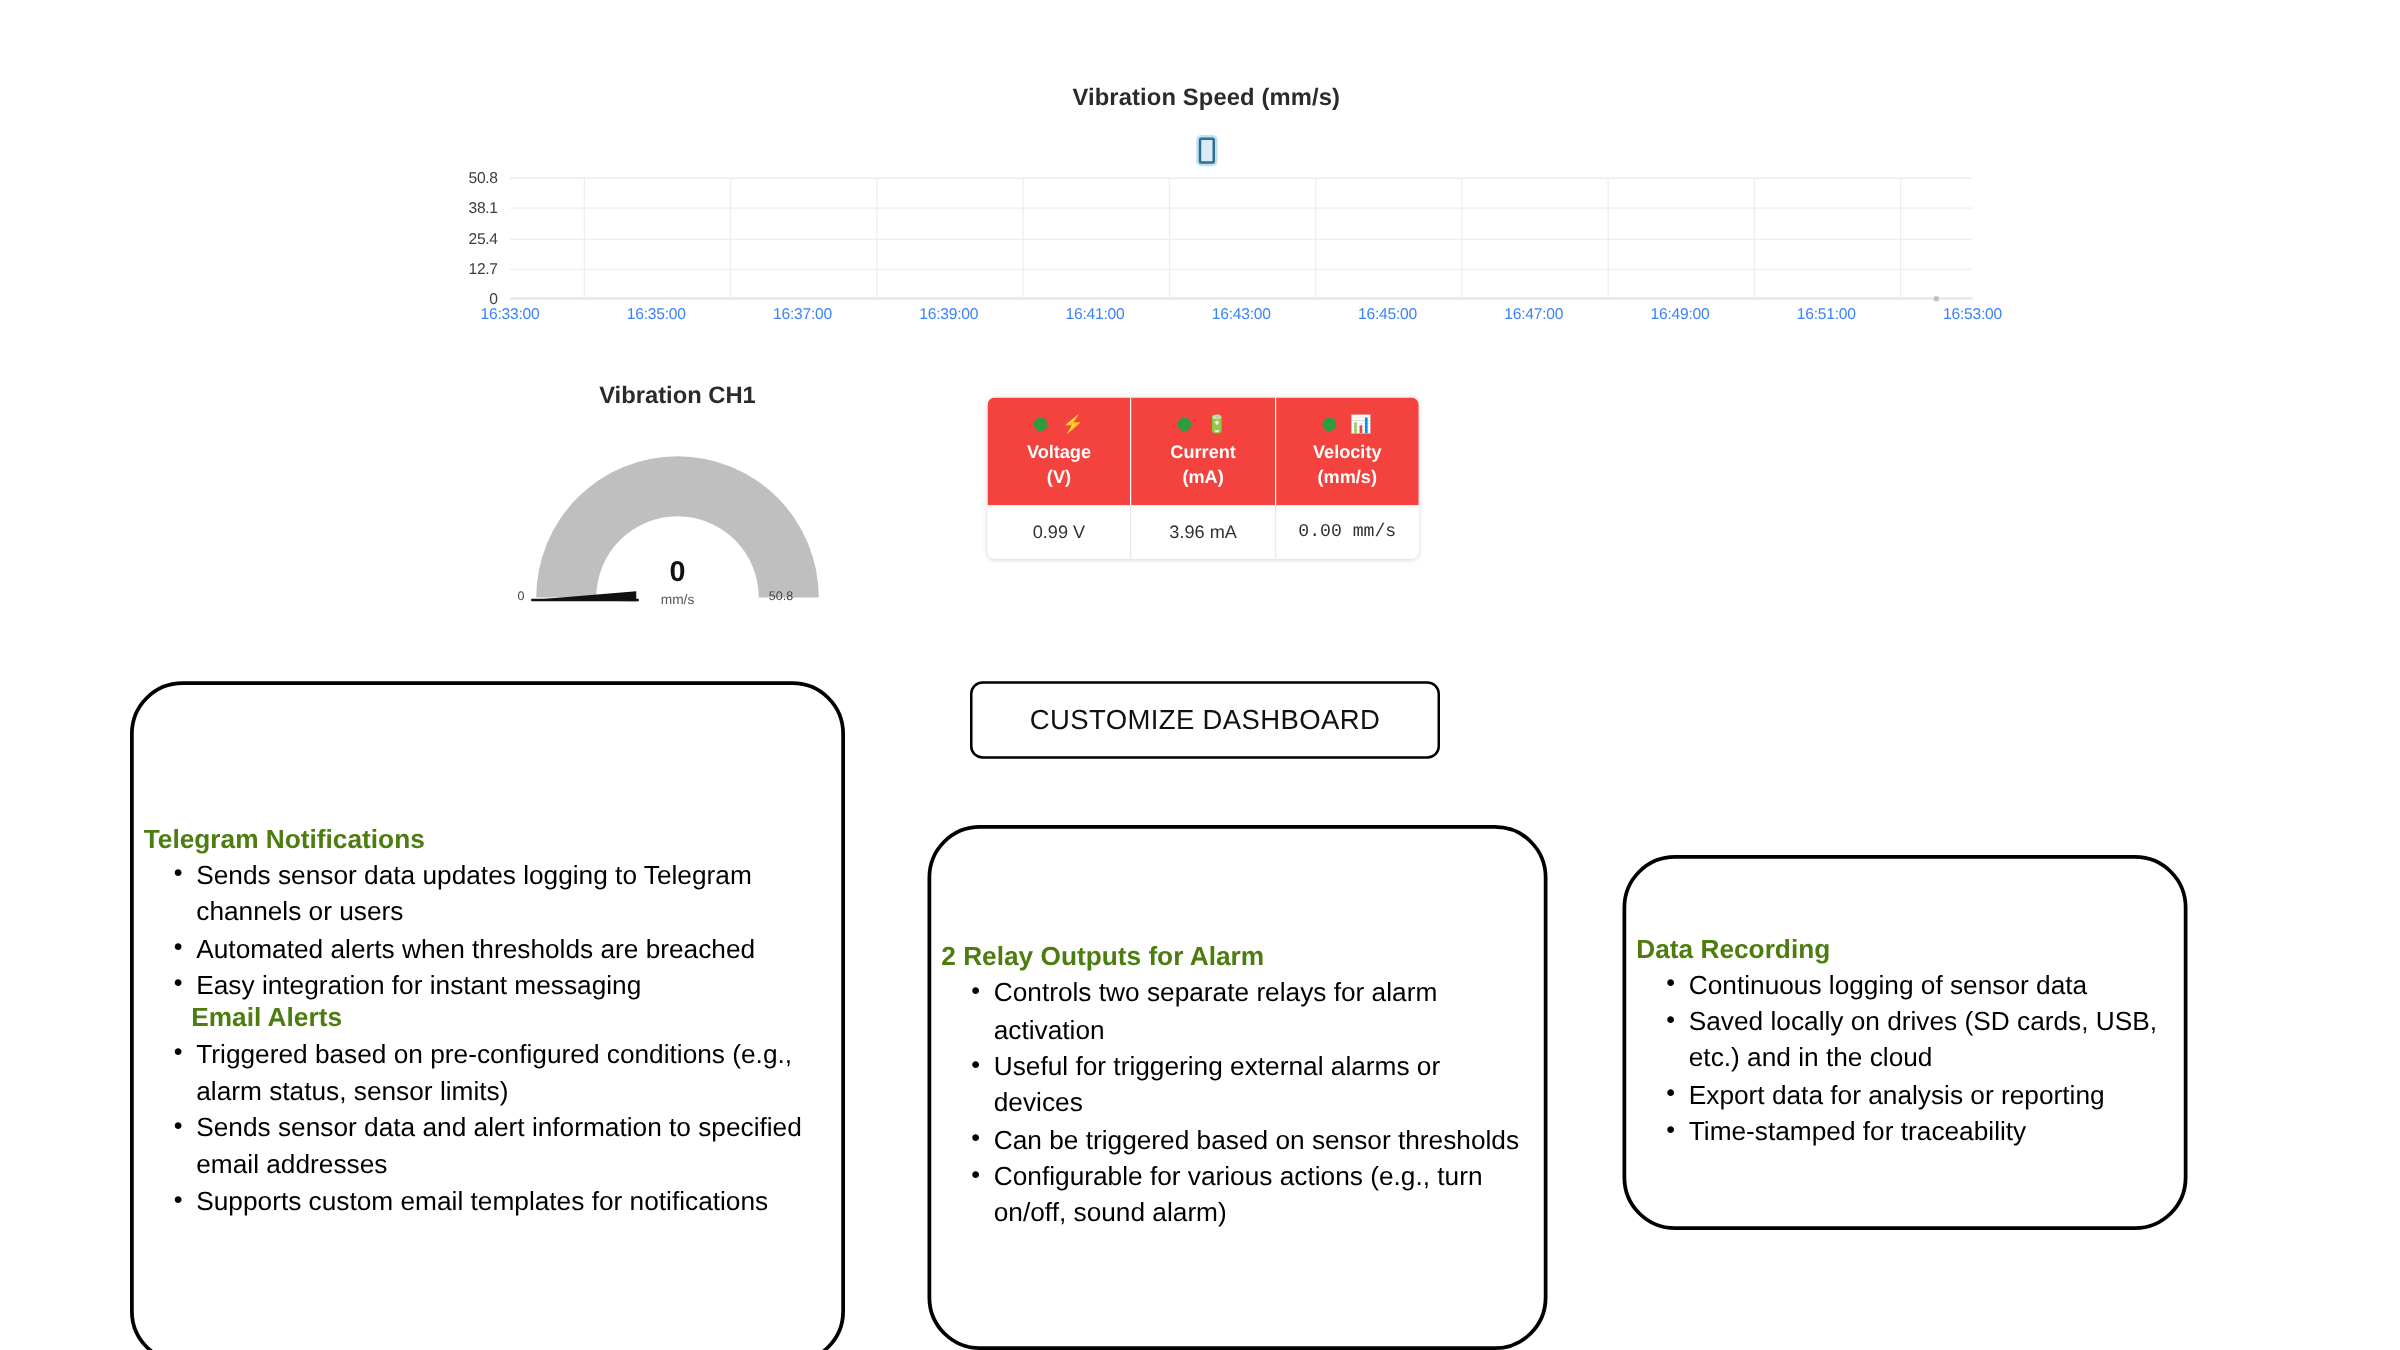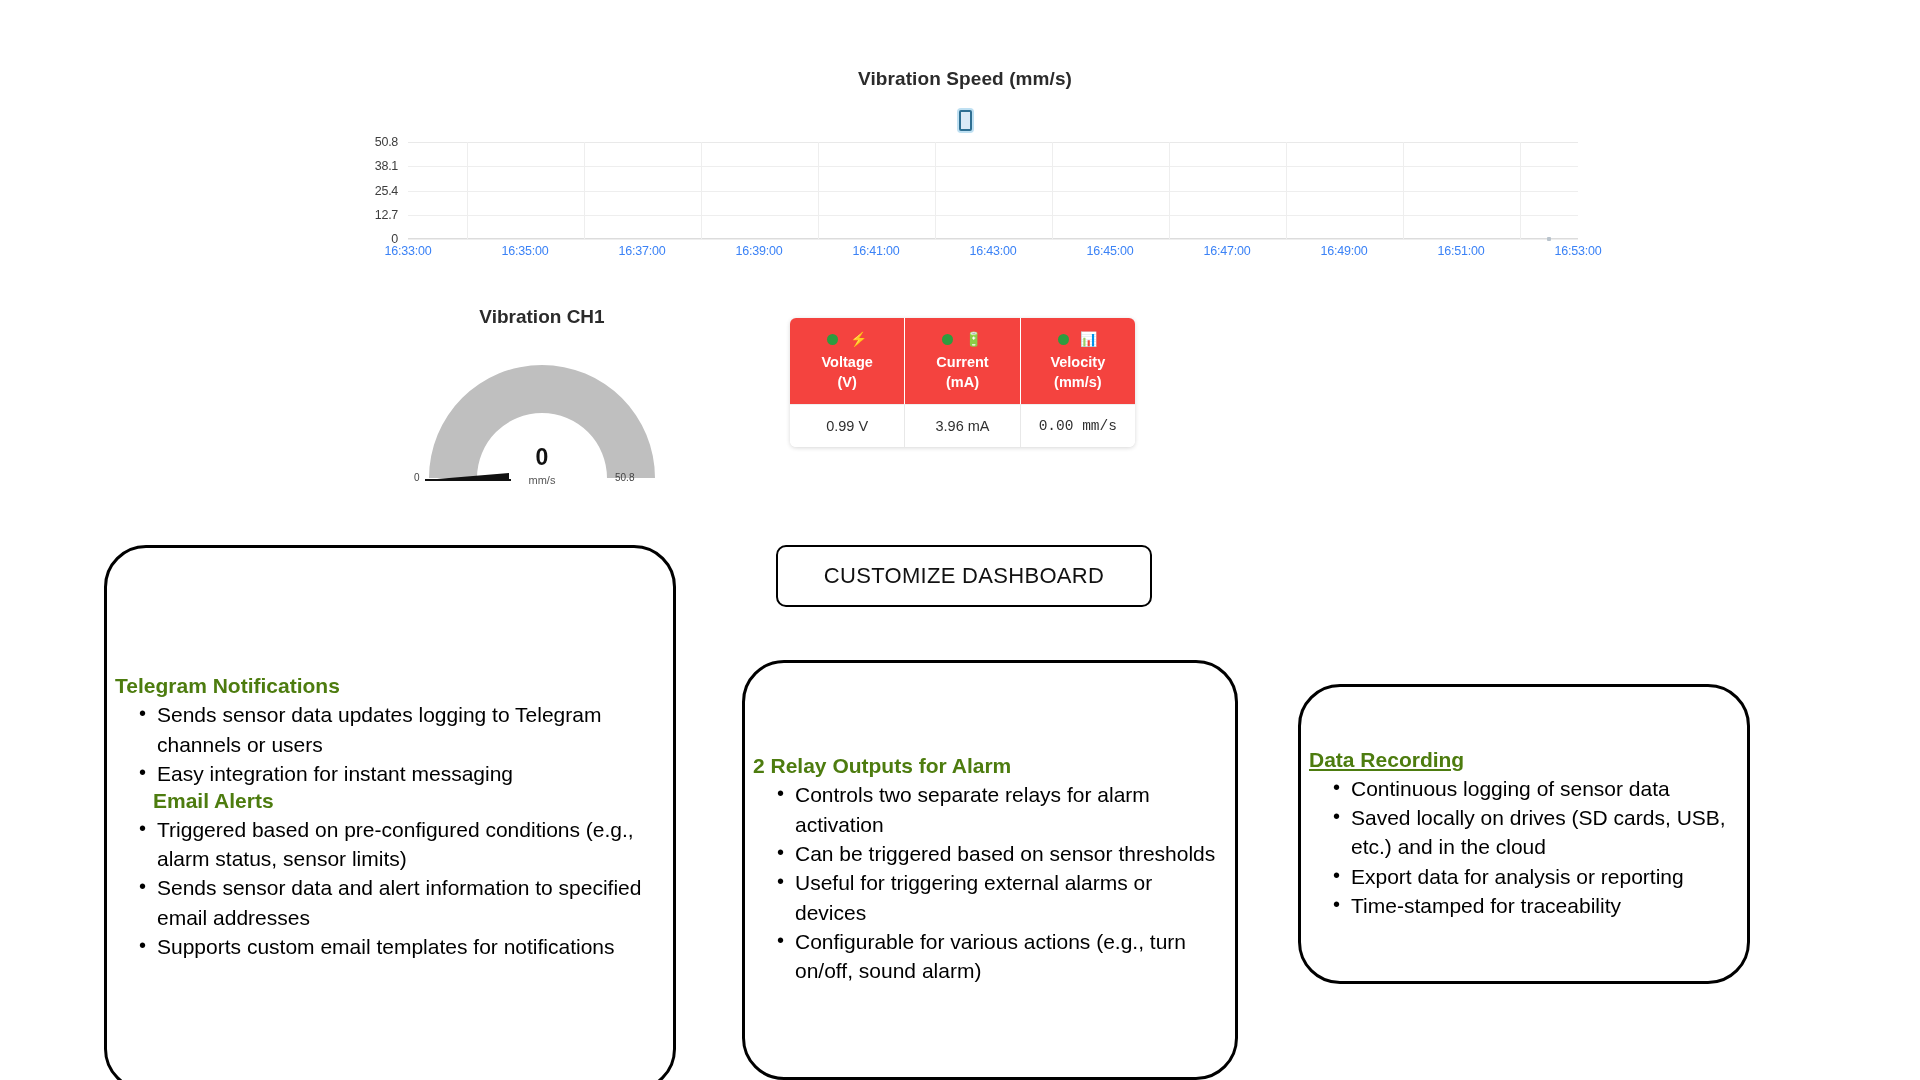--- a/index.html
+++ b/index.html
@@ -117,21 +117,21 @@
   }
   .co-list li::before {
     content: "\2022"; position: absolute; left: 16px; top: -1px; font-size: 20px;
   }
 
   #co-telegram { left: 104px; top: 545px; width: 572px; height: 546px; }
   #co-telegram .co-title { margin-left: -8px; }
   #co-relay   { left: 742px; top: 660px; width: 496px; height: 420px; }
   #co-relay .co-title { margin-left: -8px; }
   #co-data    { left: 1298px; top: 684px; width: 452px; height: 300px; }
-  #co-data .co-title { margin-left: -8px; text-decoration: underline; }
+  #co-data .co-title { margin-left: -8px; }
 </style>
 </head>
 <body>
 
 <div id="root">
 
   <div class="chart-wrap">
     <div class="chart-title">Vibration Speed (mm/s)</div>
     <div class="chart-legend">
       <span class="legend-swatch"></span>
@@ -223,38 +223,39 @@
       </div>
   </div>
 
   <div class="cust-btn">CUSTOMIZE DASHBOARD</div>
 
   <div class="callout" id="co-telegram">
     <div class="co-inner">
       <div class="co-title">Telegram Notifications</div>
       <ul class="co-list" id="tg-list1">
           <li>Sends sensor data updates logging to Telegram channels or users</li>
+          <li>Automated alerts when thresholds are breached</li>
           <li>Easy integration for instant messaging</li>
         </ul>
       <div class="co-title indent">Email Alerts</div>
       <ul class="co-list" id="tg-list2">
           <li>Triggered based on pre-configured conditions (e.g., alarm status, sensor limits)</li>
           <li>Sends sensor data and alert information to specified email addresses</li>
           <li>Supports custom email templates for notifications</li>
         </ul>
     </div>
   </div>
 
   <div class="callout" id="co-relay">
     <div class="co-inner">
       <div class="co-title">2 Relay Outputs for Alarm</div>
       <ul class="co-list" id="relay-list">
           <li>Controls two separate relays for alarm activation</li>
+          <li>Useful for triggering external alarms or devices</li>
           <li>Can be triggered based on sensor thresholds</li>
-          <li>Useful for triggering external alarms or devices</li>
           <li>Configurable for various actions (e.g., turn on/off, sound alarm)</li>
         </ul>
     </div>
   </div>
 
   <div class="callout" id="co-data">
     <div class="co-inner">
       <div class="co-title">Data Recording</div>
       <ul class="co-list" id="data-list">
           <li>Continuous logging of sensor data</li>

